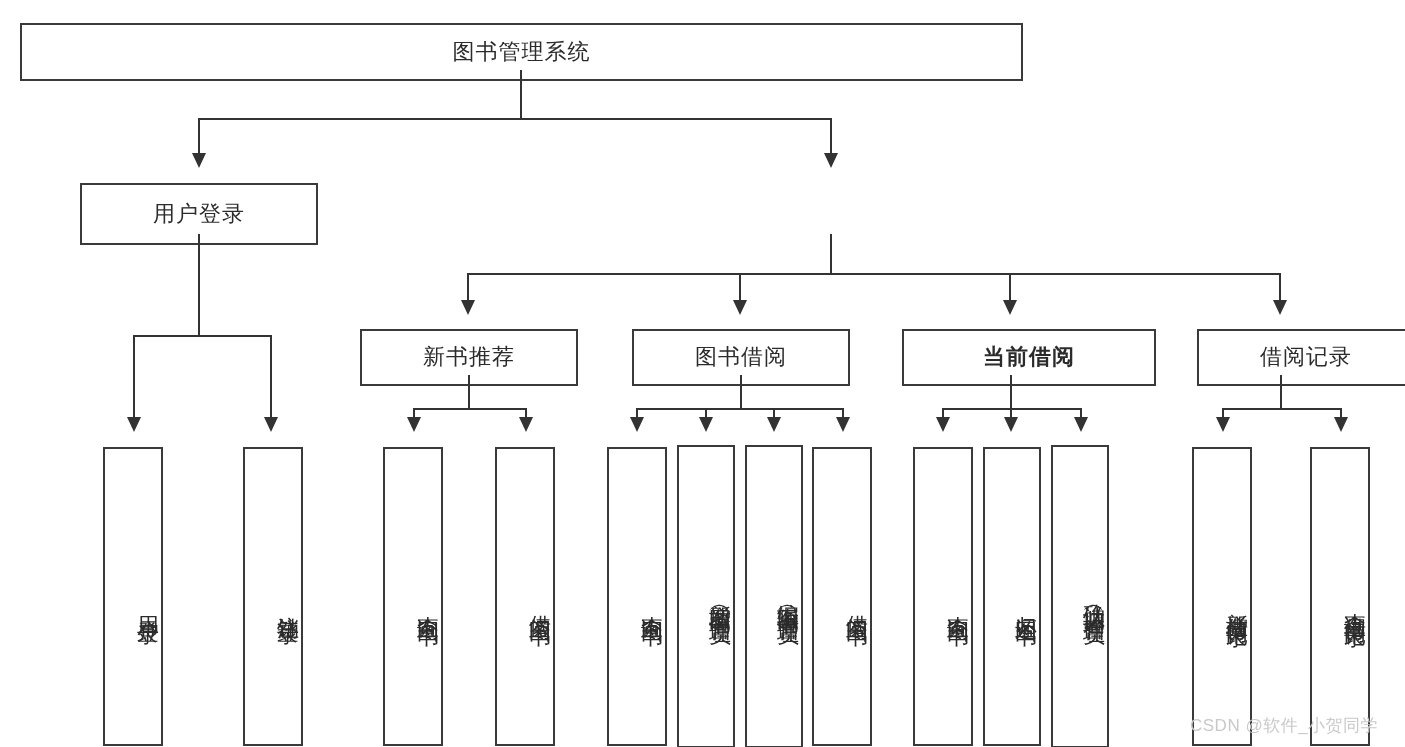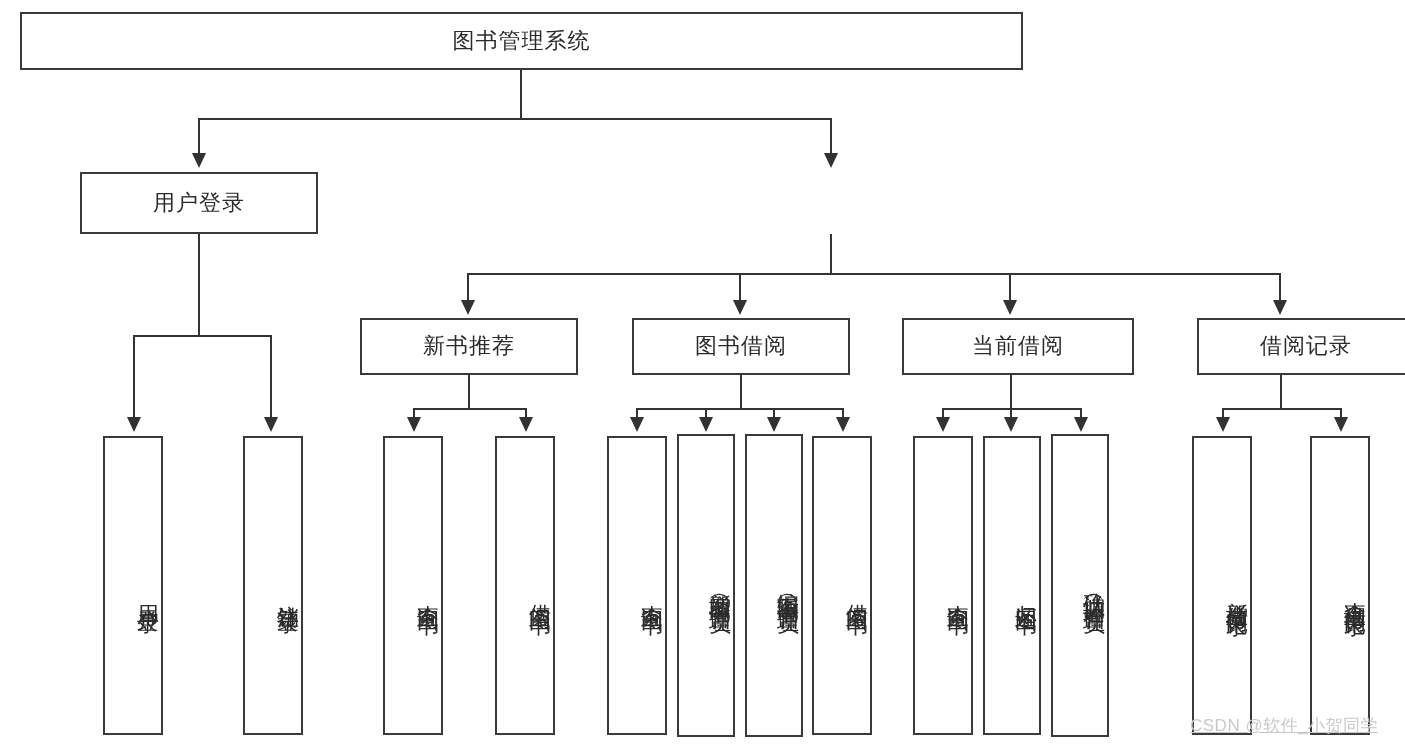--- a/index.html
+++ b/index.html
@@ -13,20 +13,21 @@
   }
   .node{
     position:absolute;
     box-sizing:border-box;
     border:2px solid #3a3a3a;
     background:#ffffff;
     display:flex;
     align-items:center;
     justify-content:center;
     color:#2b2b2b;
+    margin-top:11px;
   }
   .node.horiz{
     font-size:22px;
     letter-spacing:1px;
     line-height:1.1;
   }
   .node.vert{
     writing-mode:vertical-rl;
     text-orientation:upright;
     font-size:22px;
@@ -96,21 +97,21 @@
   <div class="arrow" style="left:1003px;top:300px;"></div>
   <div class="line vline" style="left:1279px;top:273px;width:2px;height:30px;"></div>
   <div class="arrow" style="left:1273px;top:300px;"></div>
 
   <div class="node horiz" style="left:632px;top:318px;width:218px;height:57px;">
     <span>图书借阅</span>
   </div>
   <div class="node horiz" style="left:360px;top:318px;width:218px;height:57px;">
     <span>新书推荐</span>
   </div>
-  <div class="node horiz" style="left:902px;top:318px;width:232px;height:57px;">
+  <div class="node horiz" style="left:902px;top:318px;width:254px;height:57px;font-weight:bold;">
     <span>当前借阅</span>
   </div>
   <div class="node horiz" style="left:1197px;top:318px;width:218px;height:57px;">
     <span>借阅记录</span>
   </div>
 
   <div class="line vline" style="left:468px;top:375px;width:2px;height:33px;"></div>
   <div class="line hline" style="left:413px;top:408px;width:112px;height:2px;"></div>
   <div class="line vline" style="left:413px;top:408px;width:2px;height:12px;"></div>
   <div class="arrow" style="left:407px;top:417px;"></div>
@@ -181,15 +182,15 @@
     <span>确认归还（管理员）</span>
   </div>
 
   <div class="node vert" style="left:1192px;top:436px;width:60px;height:299px;">
     <span>新增借阅记录</span>
   </div>
   <div class="node vert" style="left:1310px;top:436px;width:60px;height:299px;">
     <span>查询借阅记录</span>
   </div>
 
-  <div class="watermark" style="left:1190px;top:714px;text-decoration:underline;">CSDN @软件_小贺同学</div>
+  <div class="watermark" style="left:1190px;top:714px;">CSDN @软件_小贺同学</div>
 
 </div>
 
 </body></html>

